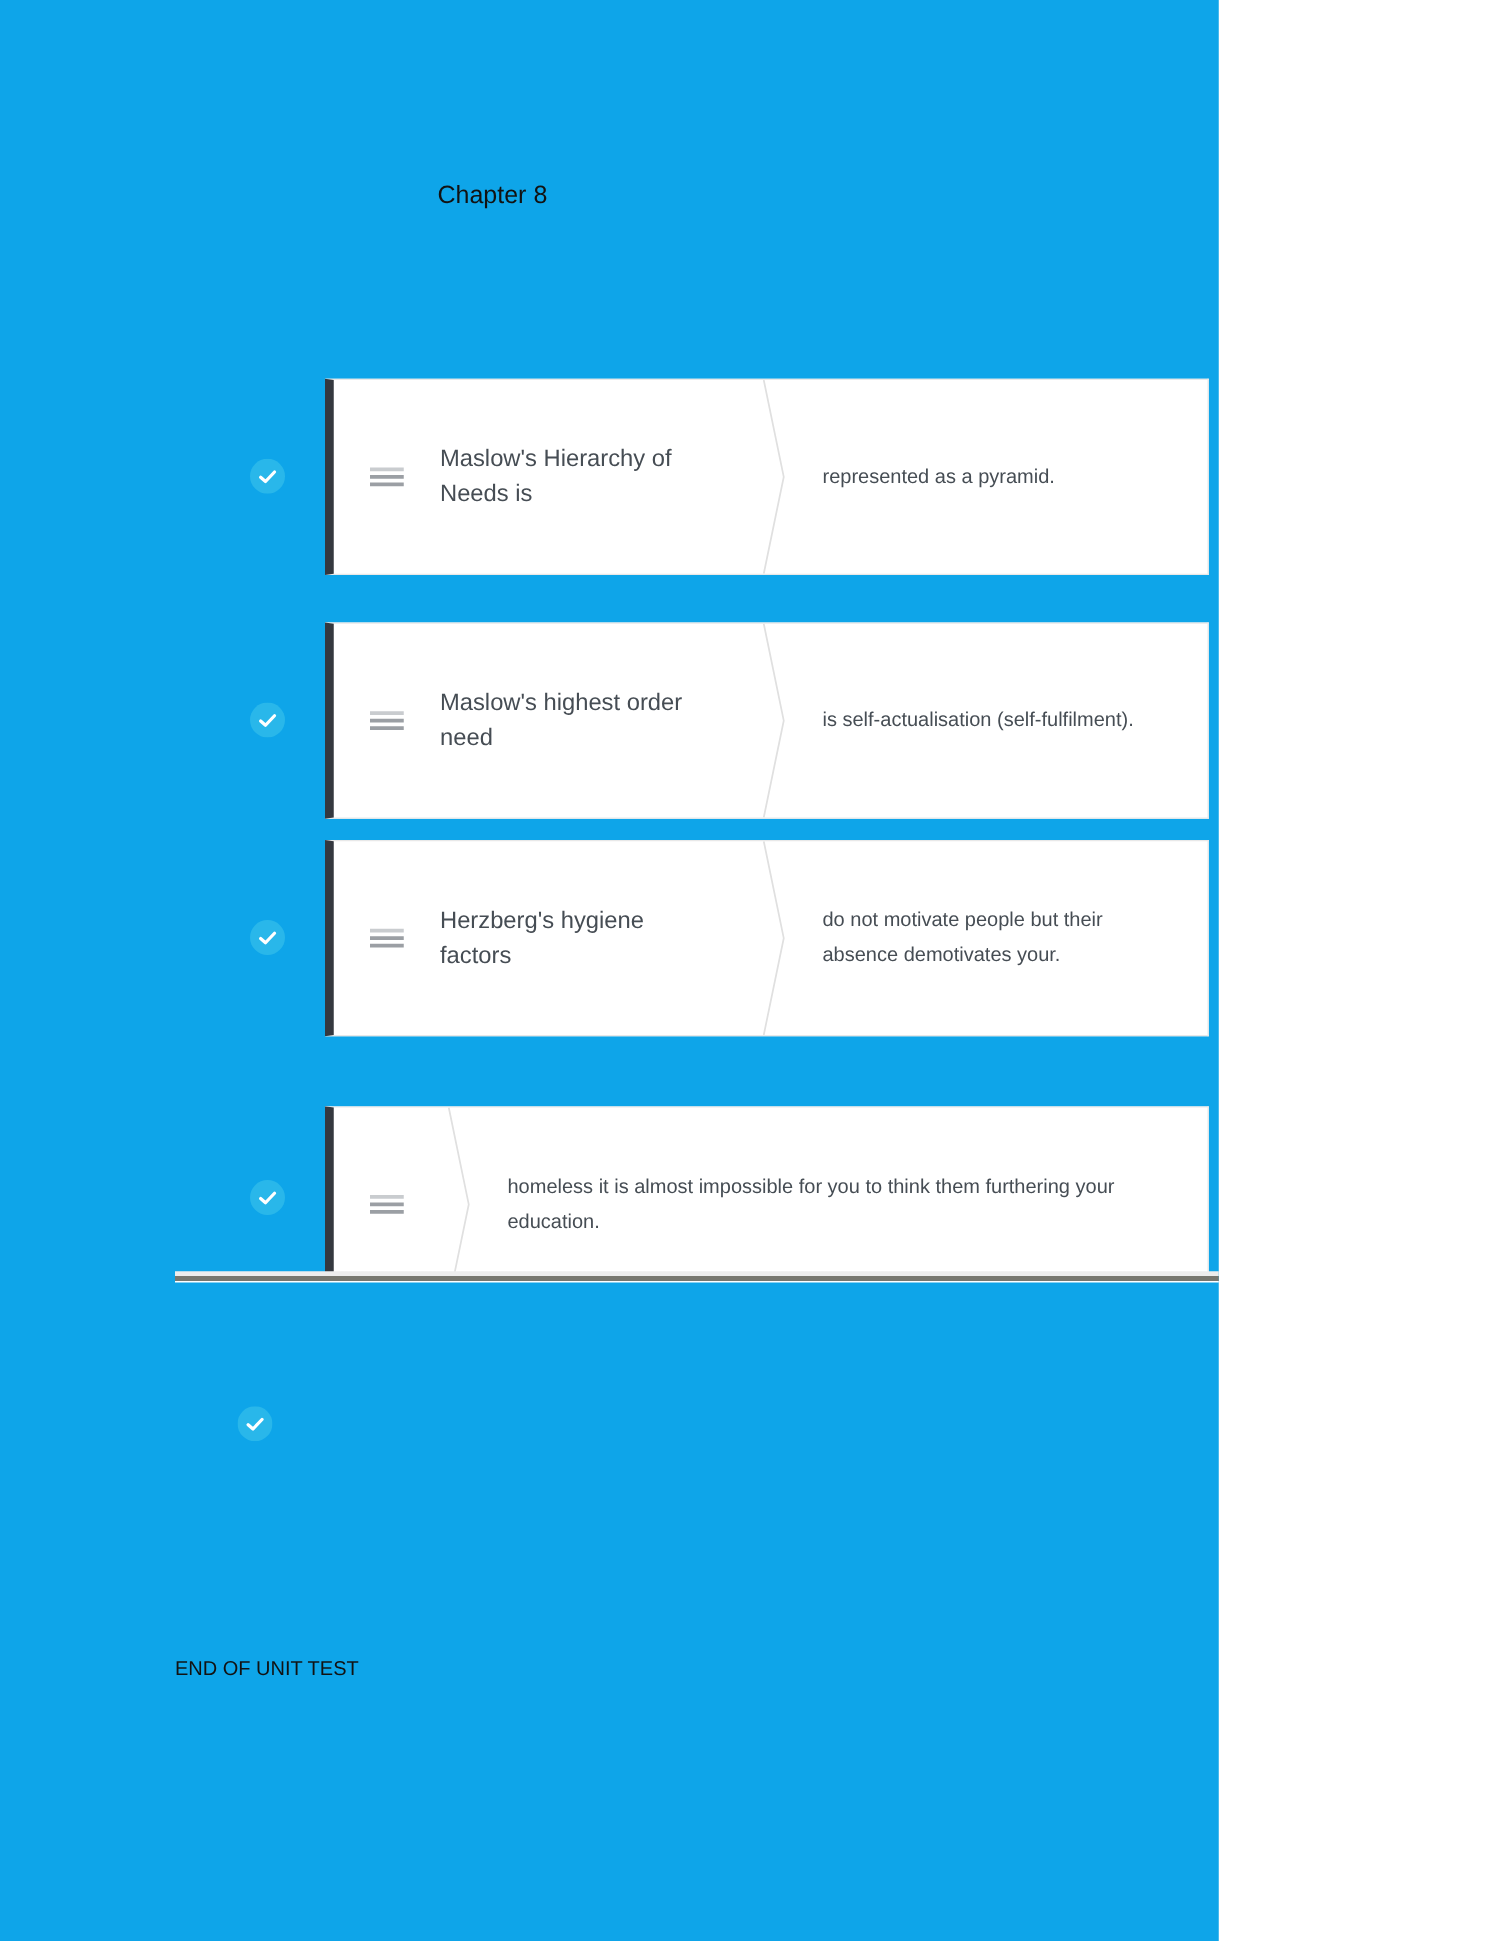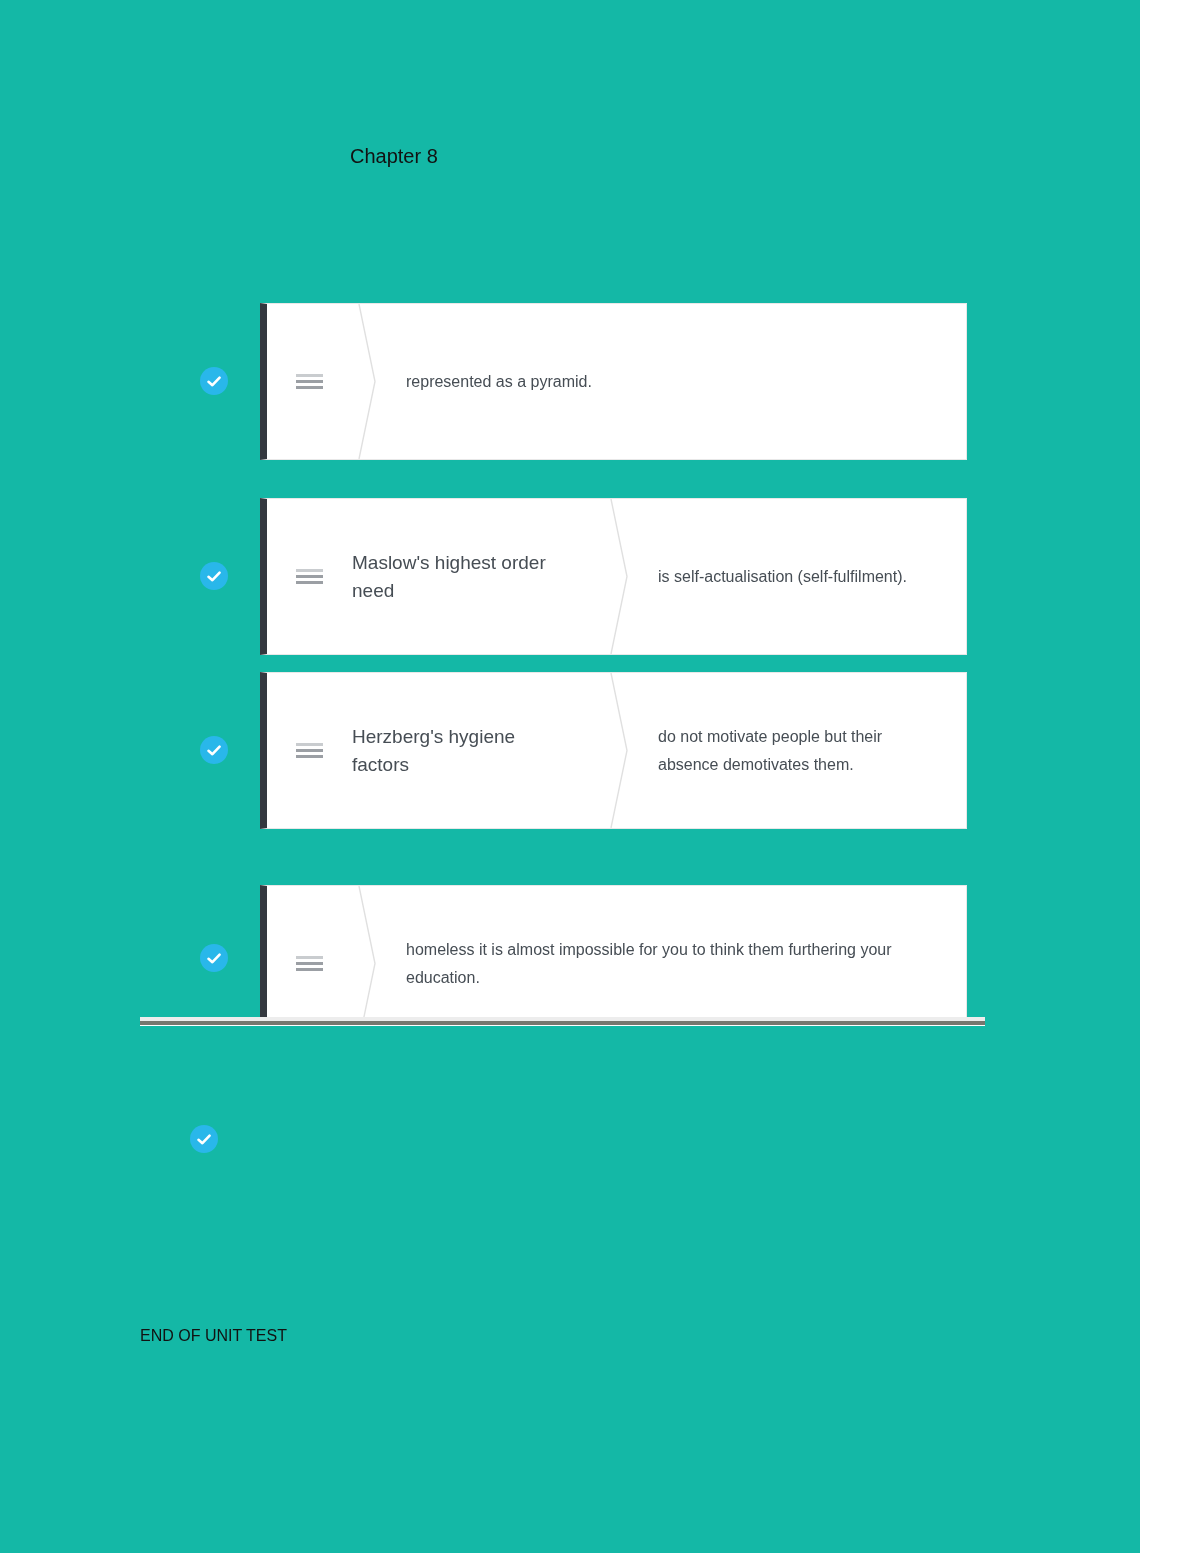--- a/index.html
+++ b/index.html
@@ -3,23 +3,23 @@
 <meta charset="utf-8">
 <style>
   html, body {
     margin: 0;
     padding: 0;
     background: #ffffff;
     font-family: "Liberation Sans", "DejaVu Sans", sans-serif;
   }
   .page {
     position: relative;
-    width: 1140px;
+    width: 975px;
     height: 1553px;
-    background: #14b8a6;
+    background: #0ea5e9;
     overflow: hidden;
   }
   .heading {
     position: absolute;
     left: 350px;
     top: 144px;
     font-size: 20px;
     line-height: 24px;
     color: #121212;
   }
@@ -130,20 +130,21 @@
         </svg>
     </div>
     <div class="card" style="left:260px">
       <div class="handle-col">
           <div class="handle">
             <i></i>
             <i></i>
             <i></i>
           </div>
         </div>
+      <div class="prompt-col">Maslow's Hierarchy of Needs is</div>
       <div class="chev-col">
         <svg viewBox="0 0 47 157" preserveAspectRatio="none">
             <polyline points="7,0 23,78.5 7,157" fill="none" stroke="#e0e0e0" stroke-width="1.4"></polyline>
           </svg>
       </div>
       <div class="answer-col">represented as a pyramid.</div>
     </div>
   </div>
 
   <div class="row" style="top:498px">
@@ -185,21 +186,21 @@
             <i></i>
             <i></i>
           </div>
         </div>
       <div class="prompt-col">Herzberg's hygiene factors</div>
       <div class="chev-col">
         <svg viewBox="0 0 47 157" preserveAspectRatio="none">
             <polyline points="7,0 23,78.5 7,157" fill="none" stroke="#e0e0e0" stroke-width="1.4"></polyline>
           </svg>
       </div>
-      <div class="answer-col">do not motivate people but their absence demotivates them.</div>
+      <div class="answer-col">do not motivate people but their absence demotivates your.</div>
     </div>
   </div>
 
   <div class="row clip" style="top:885px;height:133px">
     <div class="check" style="left:200px;top:59px">
       <svg viewBox="0 0 28 28" width="28" height="28">
           <circle cx="14" cy="14" r="14" fill="#29b7ea"></circle>
           <path d="M8.5 14.8 L12.4 18.2 L19.6 10.6" fill="none" stroke="#ffffff" stroke-width="2.6" stroke-linecap="round" stroke-linejoin="round"></path>
         </svg>
     </div>

